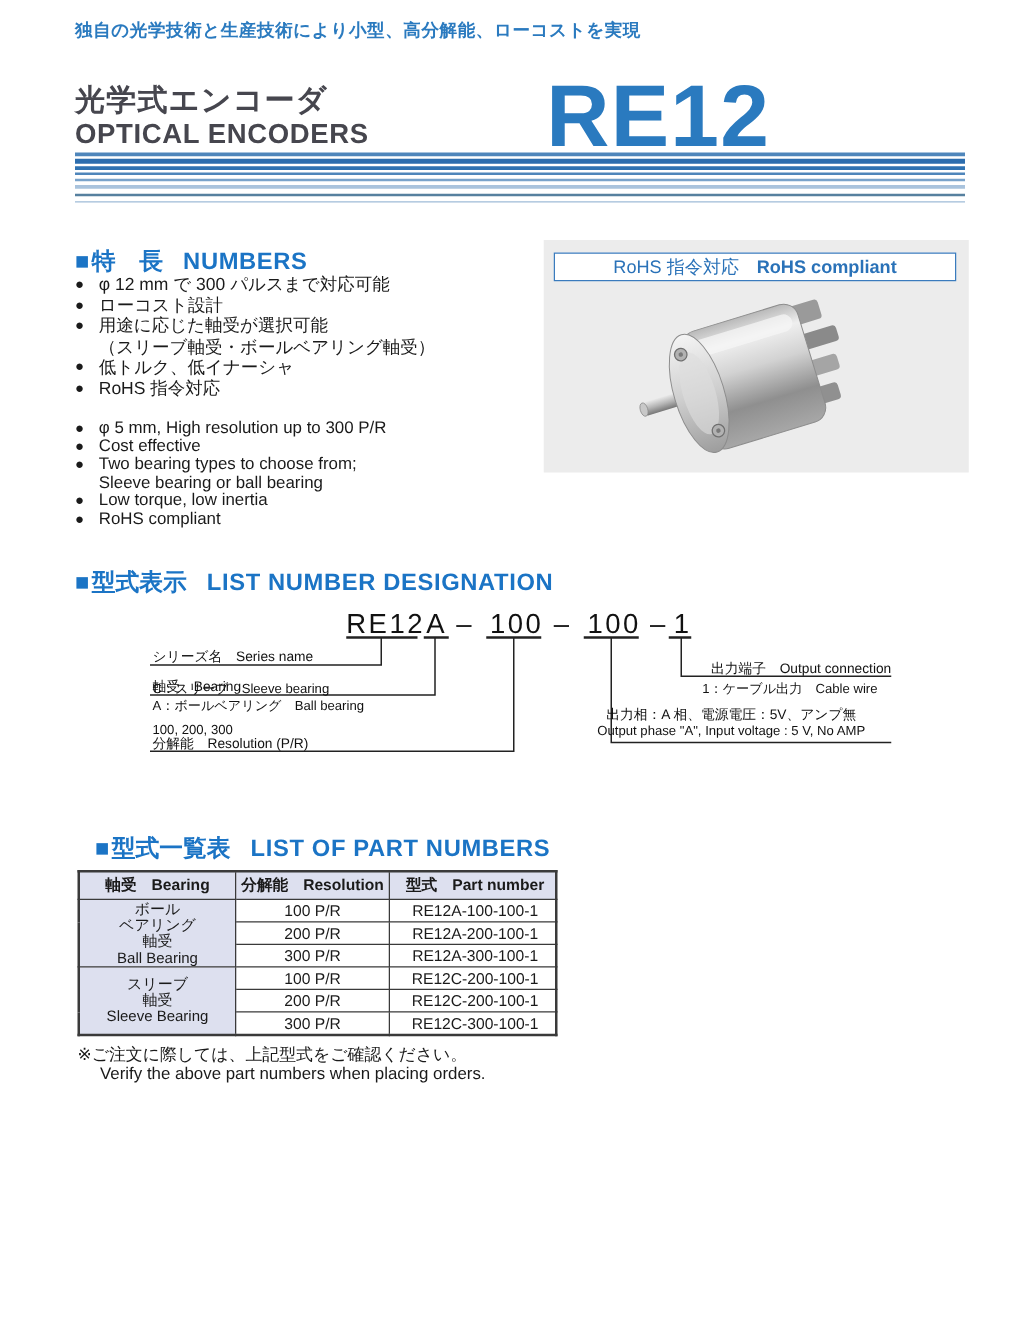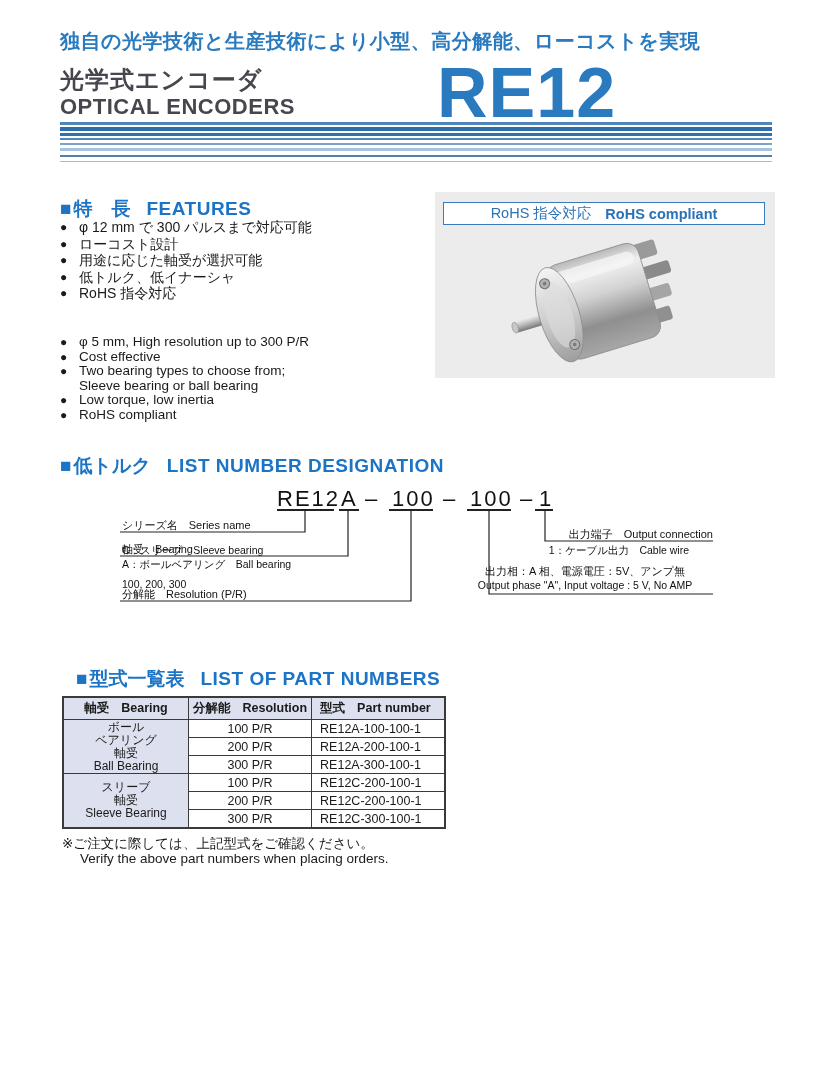--- a/index.html
+++ b/index.html
@@ -4,21 +4,21 @@
 <style>
   html,body{margin:0;padding:0;}
   body{
     width:828px;height:1068px;position:relative;background:#ffffff;
     font-family:"Liberation Sans","DejaVu Sans",sans-serif;
     color:#1a1a1a;overflow:hidden;
   }
   .abs{position:absolute;}
 
   
-  .tagline{left:60px;top:28px;font-size:20px;font-weight:bold;color:#2a7abf;letter-spacing:0.5px;white-space:nowrap;}
+  .tagline{left:60px;top:16px;font-size:14px;font-weight:bold;color:#2a7abf;letter-spacing:0.5px;white-space:nowrap;}
   .title-ja{left:60px;top:64px;font-size:24px;font-weight:bold;color:#46464e;letter-spacing:1px;}
   .title-en{left:60px;top:94px;font-size:22px;font-weight:bold;color:#46464e;letter-spacing:0.5px;}
   .model{left:437px;top:58px;font-size:70px;font-weight:bold;color:#2a7abf;line-height:1;letter-spacing:1px;}
 
   .stripes{left:60px;top:122px;width:712px;}
   .stripes div{width:100%;}
   .s1{height:3px;background:#4f86bb;margin-bottom:2px;}
   .s2{height:4px;background:#2c6dae;margin-bottom:2px;}
   .s3{height:3px;background:#2f72b2;margin-bottom:2px;}
   .s4{height:2px;background:#4f86bb;margin-bottom:3px;}
@@ -55,21 +55,21 @@
   .dia-label{font-size:11px;color:#111;white-space:nowrap;}
   .dia-small{font-size:10.5px;color:#111;white-space:nowrap;}
 
   
   .parts{left:62px;top:696px;border-collapse:collapse;border:2px solid #3a3a3a;font-size:12.5px;}
   .parts th,.parts td{border:1px solid #3a3a3a;padding:0 4px;}
   .parts th{height:21px;background:#dde0ef;font-weight:bold;white-space:nowrap;}
   .parts td{height:17px;}
   .col-bearing{width:116px;}
   .col-res{width:93px;text-align:center;}
-  .col-part{width:120px;text-align:left;padding-left:8px !important;white-space:nowrap;}
+  .col-part{width:120px;text-align:center;padding-left:8px !important;white-space:nowrap;}
   .bearing-cell{background:#dde0ef;text-align:center;font-size:12px;line-height:13px;}
   .hdr-gap{display:inline-block;width:12px;}
 
   .note-ja{left:62px;top:835px;font-size:13.5px;white-space:nowrap;}
   .note-en{left:80px;top:851px;font-size:13.5px;white-space:nowrap;}
 </style>
 </head>
 <body>
 
 <div class="abs tagline">独自の光学技術と生産技術により小型、高分解能、ローコストを実現</div>
@@ -82,38 +82,39 @@
     <div class="s2"></div>
     <div class="s3"></div>
     <div class="s4"></div>
   <div class="s5"></div>
     <div class="s6"></div>
     <div class="s7"></div>
     <div class="s8"></div>
 </div>
 
 <div class="abs sec-head" style="left:60px;top:196px;">
-  <span class="marker">■</span><span>特　長</span><span class="en">FEATURES</span>
+  <span class="marker">■</span><span>特　長</span><span class="en">NUMBERS</span>
 </div>
 
 <div class="abs feat-list feat-ja">
   <div class="feat-line">
       <span class="bull">●</span>
       <span>φ 12 mm で 300 パルスまで対応可能</span>
     </div>
   <div class="feat-line">
       <span class="bull">●</span>
       <span>ローコスト設計</span>
     </div>
   <div class="feat-line">
       <span class="bull">●</span>
       <span>用途に応じた軸受が選択可能</span>
     </div>
   <div class="feat-line">
       <span class="bull"></span>
+      <span>（スリーブ軸受・ボールベアリング軸受）</span>
     </div>
   <div class="feat-line">
       <span class="bull">●</span>
       <span>低トルク、低イナーシャ</span>
     </div>
   <div class="feat-line">
       <span class="bull">●</span>
       <span>RoHS 指令対応</span>
     </div>
 </div>
@@ -183,21 +184,21 @@
       <ellipse cx="60" cy="71" rx="13" ry="34" fill="#dddddd" opacity="0.6"></ellipse>
       <circle cx="55" cy="37" r="5" fill="#b2b2b2" stroke="#6f6f6f" stroke-width="1"></circle>
       <circle cx="55" cy="37" r="1.8" fill="#7a7a7a"></circle>
       <circle cx="66" cy="104" r="5" fill="#b2b2b2" stroke="#6f6f6f" stroke-width="1"></circle>
       <circle cx="66" cy="104" r="1.8" fill="#7a7a7a"></circle>
     </g>
   </svg>
 </div>
 
 <div class="abs sec-head" style="left:60px;top:453px;">
-  <span class="marker">■</span><span>低トルク</span><span class="en">LIST NUMBER DESIGNATION</span>
+  <span class="marker">■</span><span>型式表示</span><span class="en">LIST NUMBER DESIGNATION</span>
 </div>
 
 <span class="abs code-seg" style="left:277px;">RE12</span>
 <span class="abs code-seg" style="left:341px;">A</span>
 <span class="abs code-seg" style="left:365px;">–</span>
 <span class="abs code-seg" style="left:392px;">100</span>
 <span class="abs code-seg" style="left:443px;">–</span>
 <span class="abs code-seg" style="left:470px;">100</span>
 <span class="abs code-seg" style="left:520px;">–</span>
 <span class="abs code-seg" style="left:539px;">1</span>
@@ -219,21 +220,21 @@
   </g>
 </svg>
 
 <span class="abs dia-label" style="left:122px;top:518px;">シリーズ名　Series name</span>
 <span class="abs dia-label" style="left:122px;top:542px;">軸受　Bearing</span>
 <span class="abs dia-small" style="left:122px;top:558px;">A：ボールベアリング　Ball bearing</span>
 <span class="abs dia-small" style="left:122px;top:544px;">C：スリーブ　Sleeve bearing</span>
 <span class="abs dia-label" style="left:122px;top:587px;">分解能　Resolution (P/R)</span>
 <span class="abs dia-small" style="left:122px;top:578px;">100, 200, 300</span>
 <span class="abs dia-label" style="right:115px;top:527px;">出力端子　Output connection</span>
-<span class="abs dia-small" style="right:139px;top:544px;text-align:right;">1：ケーブル出力　Cable wire</span>
+<span class="abs dia-small" style="right:126px;top:544px;text-align:right;">1：ケーブル出力　Cable wire</span>
 <span class="abs dia-label" style="left:455px;width:260px;top:564px;text-align:center;">出力相：A 相、電源電圧：5V、アンプ無</span>
 <span class="abs dia-small" style="left:455px;width:260px;top:579px;text-align:center;">Output phase "A", Input voltage : 5 V, No AMP</span>
 
 <div class="abs sec-head" style="left:60px;top:666px;margin-left:16px;">
   <span class="marker">■</span><span>型式一覧表</span><span class="en">LIST OF PART NUMBERS</span>
 </div>
 
 <table class="abs parts">
   <tbody>
       <tr>

